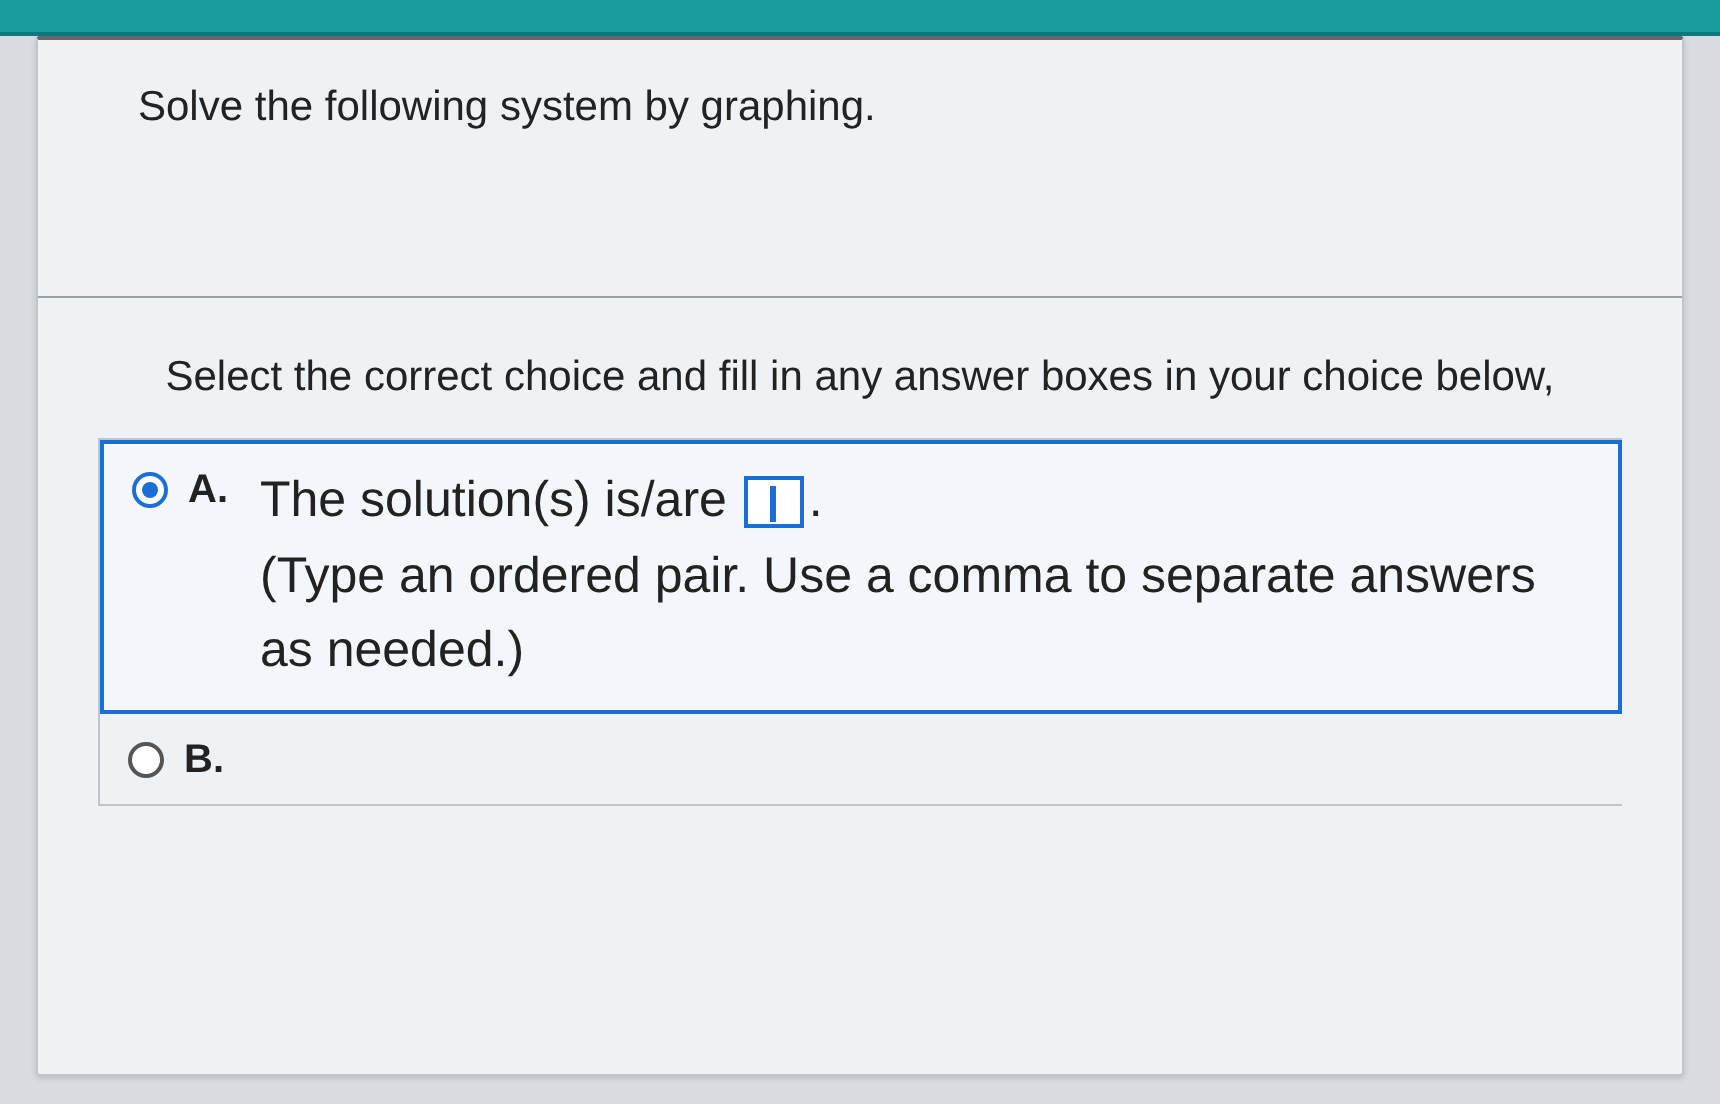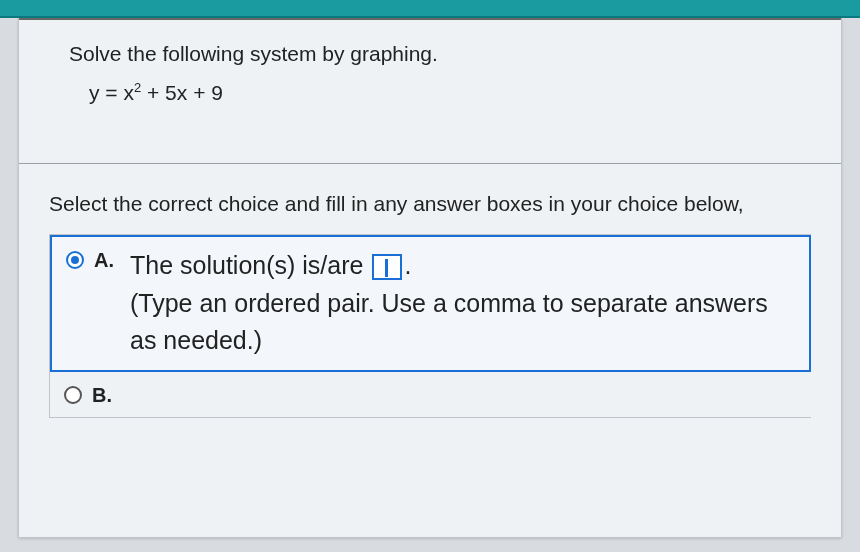--- a/index.html
+++ b/index.html
@@ -24,21 +24,21 @@
     border-radius: 2px;
     box-shadow: 0 1px 3px rgba(0,0,0,0.15);
     height: 520px;
   }
   .q-section {
     padding: 22px 30px 20px 50px;
   }
   .instruction {
     font-size: 21px;
     color: #222;
-    margin-bottom: 14px;
+    margin-bottom: 32px;
   }
   .equations {
     margin-left: 20px;
     font-size: 21px;
     color: #222;
   }
   .eq-row { margin-bottom: 8px; }
   .eq-row .var { font-style: normal; }
   .eq-row sup { font-size: 13px; vertical-align: super; }
   .divider {
@@ -46,20 +46,21 @@
     border-top: 1px solid #9aa0a6;
     margin: 30px 0 0 0;
   }
   .s-section {
     padding: 28px 30px 10px 30px;
   }
   .select-text {
     font-size: 21px;
     color: #222;
     margin-bottom: 18px;
+    text-align: center;
   }
   .choices {
     border: 1px solid #bfc5ca;
     border-right: none;
     background: #eef2f5;
   }
   .choice {
     display: flex;
     align-items: flex-start;
     padding: 10px 14px;
@@ -124,27 +125,20 @@
 </head>
 <body>
 
 <div class="teal-bar"></div>
 
 <div class="card">
 
   <div class="q-section">
     <div class="instruction">Solve the following system by graphing.</div>
     <div class="equations">
-      <div class="eq-row">
-        <span class="var">y</span>
-        <span> </span>
-        <span>=</span>
-        <span> </span>
-        <span>x</span><sup>2</sup><span> + 5x + 9</span>
-      </div>
     </div>
   </div>
 
   <hr class="divider">
 
   <div class="s-section">
     <div class="select-text">Select the correct choice and fill in any answer boxes in your choice below,</div>
 
     <div class="choices">
 

